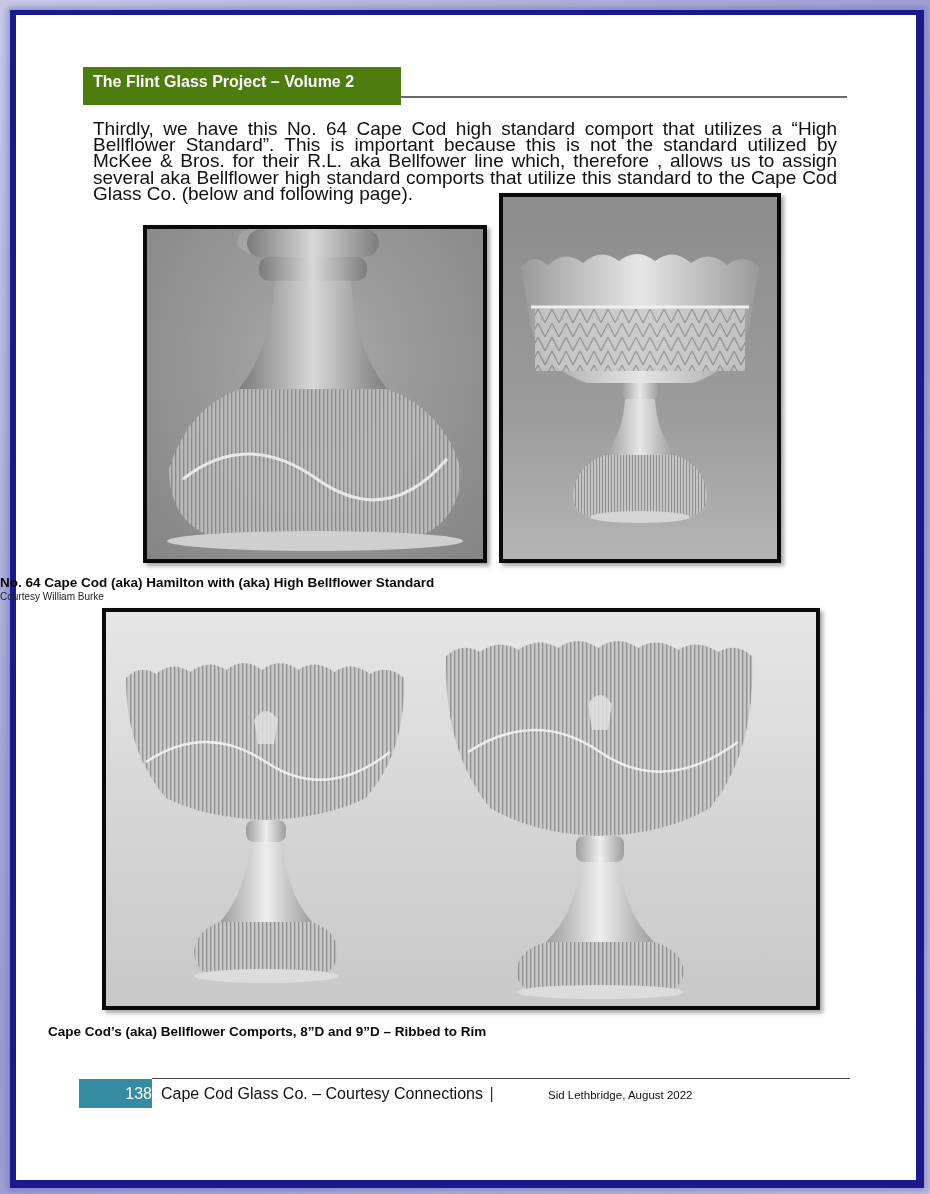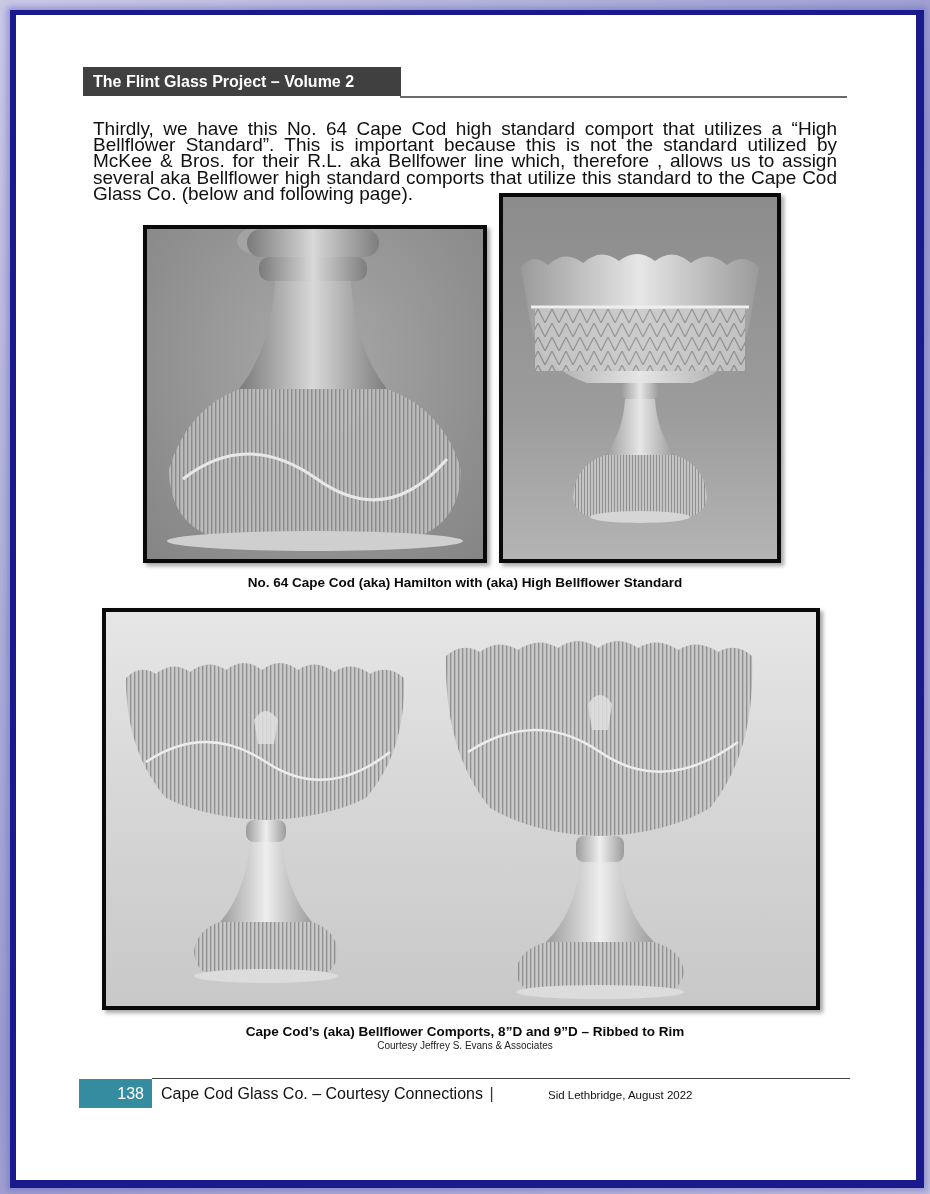--- a/index.html
+++ b/index.html
@@ -14,22 +14,22 @@
       position: absolute; left: 10px; top: 10px; width: 914px; height: 1178px;
       background: #1a1a8c;
       box-shadow: 0 0 6px 3px rgba(110,110,190,0.55);
     }
     .page {
       position: absolute; left: 16px; top: 15px; width: 900px; height: 1165px;
       background: #ffffff;
     }
 
     .header-bar {
-      position: absolute; left: 83px; top: 67px; width: 318px; height: 29px;
-      background: #404040; color: #fff;
+      position: absolute; left: 83px; top: 67px; width: 318px; height: 38px;
+      background: #4d7c0f; color: #fff;
       font-size: 16px; font-weight: bold; line-height: 30px; padding-left: 10px;
     }
     .header-rule {
       position: absolute; left: 400px; top: 96px; width: 447px; height: 2px; background: #6a6a6a;
     }
 
     .intro {
       position: absolute; left: 93px; top: 121px; width: 744px;
       font-size: 19px; line-height: 16.2px; text-align: justify; color: #111;
     }
@@ -38,30 +38,30 @@
       position: absolute; border: 4px solid #0a0a0a; background: #9a9a9a; overflow: hidden;
       box-shadow: 3px 3px 4px rgba(0,0,0,0.35);
     }
     .photo-1 { left: 143px; top: 225px; width: 344px; height: 338px;
       background: radial-gradient(ellipse at 50% 40%, #a9a9a9 0%, #8f8f8f 70%, #858585 100%); }
     .photo-2 { left: 499px; top: 193px; width: 282px; height: 370px;
       background: linear-gradient(180deg, #8c8c8c 0%, #9c9c9c 60%, #b4b4b4 100%); }
     .photo-3 { left: 102px; top: 608px; width: 718px; height: 402px;
       background: linear-gradient(180deg, #e6e6e6 0%, #d6d6d6 50%, #c8c8c8 100%); }
 
-    .caption { position: absolute; width: 100%; text-align: center; left: 0; }
+    .caption { position: absolute; width: 100%; text-align: left; left: 0; }
     .caption-title { font-size: 13.5px; font-weight: bold; color: #0a0a0a; }
     .caption-credit { font-size: 10px; color: #222; margin-top: 1px; }
     .caption-1 { top: 575px; }
-    .caption-2 { top: 1024px; }
+    .caption-2 { top: 1024px; padding-left: 48px; }
 
     .footer-rule { position: absolute; left: 152px; top: 1078px; width: 698px; height: 1px; background: #444; }
     .footer-page {
       position: absolute; left: 79px; top: 1079px; width: 73px; height: 29px;
-      background: #358ca0; color: #fff; font-size: 16px; line-height: 29px; text-align: right; padding-right: 8px;
+      background: #358ca0; color: #fff; font-size: 16px; line-height: 29px; text-align: right; 
     }
     .footer-title { position: absolute; left: 161px; top: 1085px; font-size: 16px; color: #111; white-space: nowrap; }
     .footer-title .sep { color: #333; margin: 0 2px; }
     .footer-title .author { font-size: 11.5px; color: #111; margin-left: 48px; }
 
     svg { display: block; }
   </style>
 </head>
 <body>
 
@@ -122,20 +122,21 @@
     <path d="M28 110 L246 110" stroke="#eeeeee" stroke-width="3"></path>
     <rect x="118" y="186" width="38" height="16" rx="6" fill="url(#g2)"></rect>
     <path d="M122 202 L152 202 Q154 236 172 258 L102 258 Q120 236 122 202 Z" fill="url(#g2)"></path>
     <path d="M102 258 Q72 268 70 300 Q72 318 90 320 L184 320 Q202 318 204 300 Q202 268 172 258 Z" fill="url(#ribs2)"></path>
     <ellipse cx="137" cy="320" rx="50" ry="6" fill="#d6d6d6"></ellipse>
   </svg>
 </div>
 
 <div class="caption caption-1">
   <div class="caption-title">No. 64 Cape Cod (aka) Hamilton with (aka) High Bellflower Standard</div>
+  <div class="caption-credit">Courtesy William Burke</div>
 </div>
 
 <div class="photo photo-3">
   <svg width="710" height="394" viewBox="0 0 710 394">
     <defs>
       <linearGradient id="g3" x1="0" y1="0" x2="1" y2="0">
         <stop offset="0" stop-color="#9c9c9c"></stop>
           <stop offset="0.5" stop-color="#eeeeee"></stop>
           <stop offset="1" stop-color="#9c9c9c"></stop>
       </linearGradient>
@@ -158,21 +159,20 @@
     <path d="M482 92 Q494 74 506 92 L502 118 L486 118 Z" fill="#e2e2e2" opacity="0.8"></path>
     <rect x="470" y="224" width="48" height="26" rx="8" fill="url(#g3)"></rect>
     <path d="M474 250 L514 250 Q518 300 548 330 L440 330 Q470 300 474 250 Z" fill="url(#g3)"></path>
     <path d="M440 330 Q412 338 410 360 Q412 378 432 380 L556 380 Q576 378 578 360 Q576 338 548 330 Z" fill="url(#ribs3)"></path>
     <ellipse cx="494" cy="380" rx="84" ry="7" fill="#dcdcdc"></ellipse>
   </svg>
 </div>
 
 <div class="caption caption-2">
   <div class="caption-title">Cape Cod’s (aka) Bellflower Comports, 8”D and 9”D – Ribbed to Rim</div>
-  <div class="caption-credit">Courtesy Jeffrey S. Evans &amp; Associates</div>
 </div>
 
 <div class="footer-rule"></div>
 <div class="footer-page">
   <span>138</span>
 </div>
 <div class="footer-title">
   <span>Cape Cod Glass Co. – Courtesy Connections</span>
   <span class="sep">|</span>
   <span class="author">Sid Lethbridge, August 2022</span>

